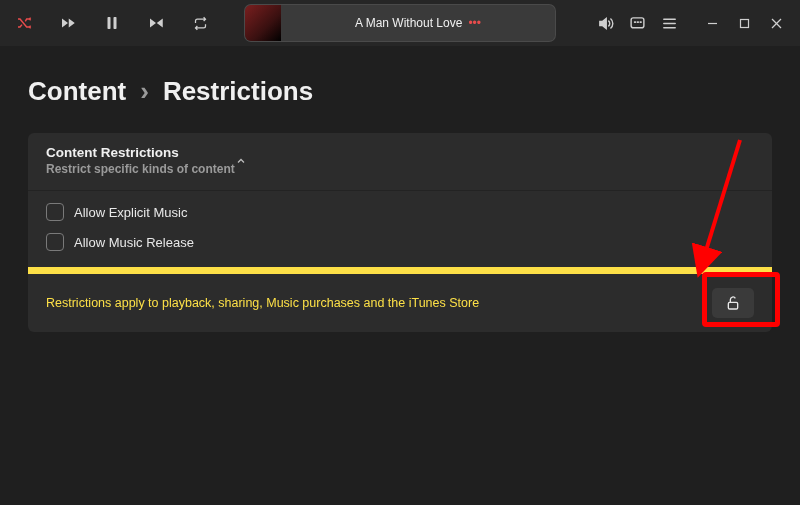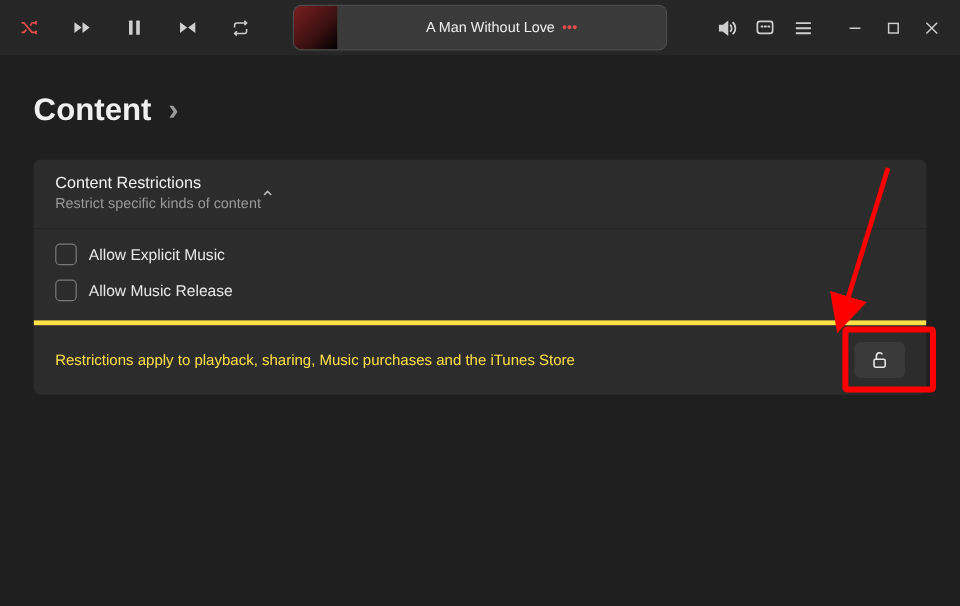--- a/index.html
+++ b/index.html
@@ -23,26 +23,26 @@
   .win-btn { width: 32px; height: 28px; display: flex; align-items: center; justify-content: center; color: #cfcfcf; }
   .win-group { display: flex; gap: 0; margin-left: 10px; }
   
   
   .main { padding: 30px 28px 20px 28px; }
   .breadcrumb { display: flex; align-items: center; gap: 14px; margin-bottom: 26px; }
   .crumb { font-size: 26px; font-weight: 700; color: #f0f0f0; }
   .crumb-sep { color: #9a9a9a; }
   
   .panel { background: #2c2c2c; border-radius: 6px; overflow: hidden; }
-  .panel-header { display: flex; align-items: center; padding: 12px 18px 14px 18px; border-bottom: 1px solid #232323; cursor: pointer; }
+  .panel-header { display: flex; align-items: center; padding: 12px 18px 14px 18px; border-bottom: 1px solid #232323; cursor: pointer; font-weight: bold; }
   .ph-title { font-size: 13.5px; color: #f0f0f0; margin-bottom: 2px; }
   .ph-sub { font-size: 12px; color: #9a9a9a; }
   .ph-chev { color: #bdbdbd; }
   
-  .panel-body { padding: 12px 18px 16px 18px; display: flex; flex-direction: column; gap: 12px; border-bottom: 4px solid #fde047; }
+  .panel-body { padding: 12px 18px 16px 18px; display: flex; flex-direction: column; gap: 12px; border-bottom: 7px solid #fde047; }
   .check-row { display: flex; align-items: center; gap: 10px; cursor: pointer; }
   .chk { width: 18px; height: 18px; border: 1.5px solid #7a7a7a; border-radius: 4px; background: transparent; }
   .chk-label { font-size: 13px; color: #e8e8e8; }
   
   .panel-footer { display: flex; justify-content: space-between; align-items: center; padding: 14px 18px; }
   .pf-text { font-size: 12.5px; color: #fde047; }
   .lock-btn { width: 42px; height: 30px; background: #3a3a3a; border-radius: 5px; display: flex; align-items: center; justify-content: center; color: #e8e8e8; cursor: pointer; }
   
   
   .annot-box { position: absolute; border: 5px solid #ff0000; border-radius: 4px; pointer-events: none; }
@@ -130,20 +130,21 @@
           </svg>
       </div>
     </div>
   </div>
 </div>
 
 <div class="main">
   <div class="breadcrumb">
     <span class="crumb">Content</span>
     <span class="crumb crumb-sep">›</span>
+    <span class="crumb">Restrictions</span>
   </div>
 
   <div class="panel">
     <div class="panel-header">
       <div>
         <div class="ph-title">Content Restrictions</div>
         <div class="ph-sub">Restrict specific kinds of content</div>
       </div>
       <div class="ph-chev">
         <svg width="12" height="12" viewBox="0 0 24 24" fill="none" stroke="currentColor" stroke-width="2.5">

